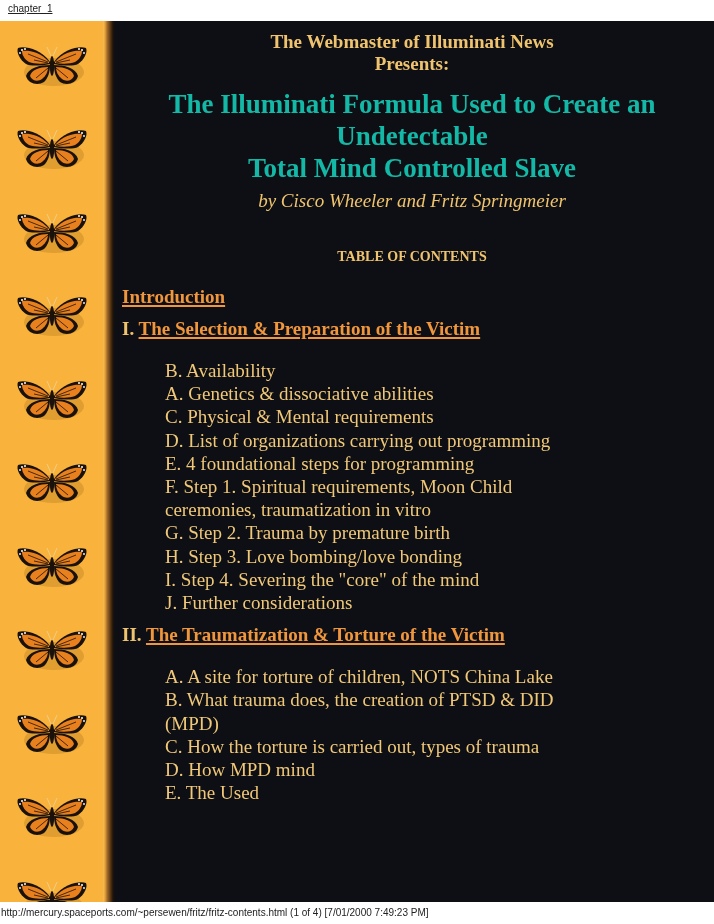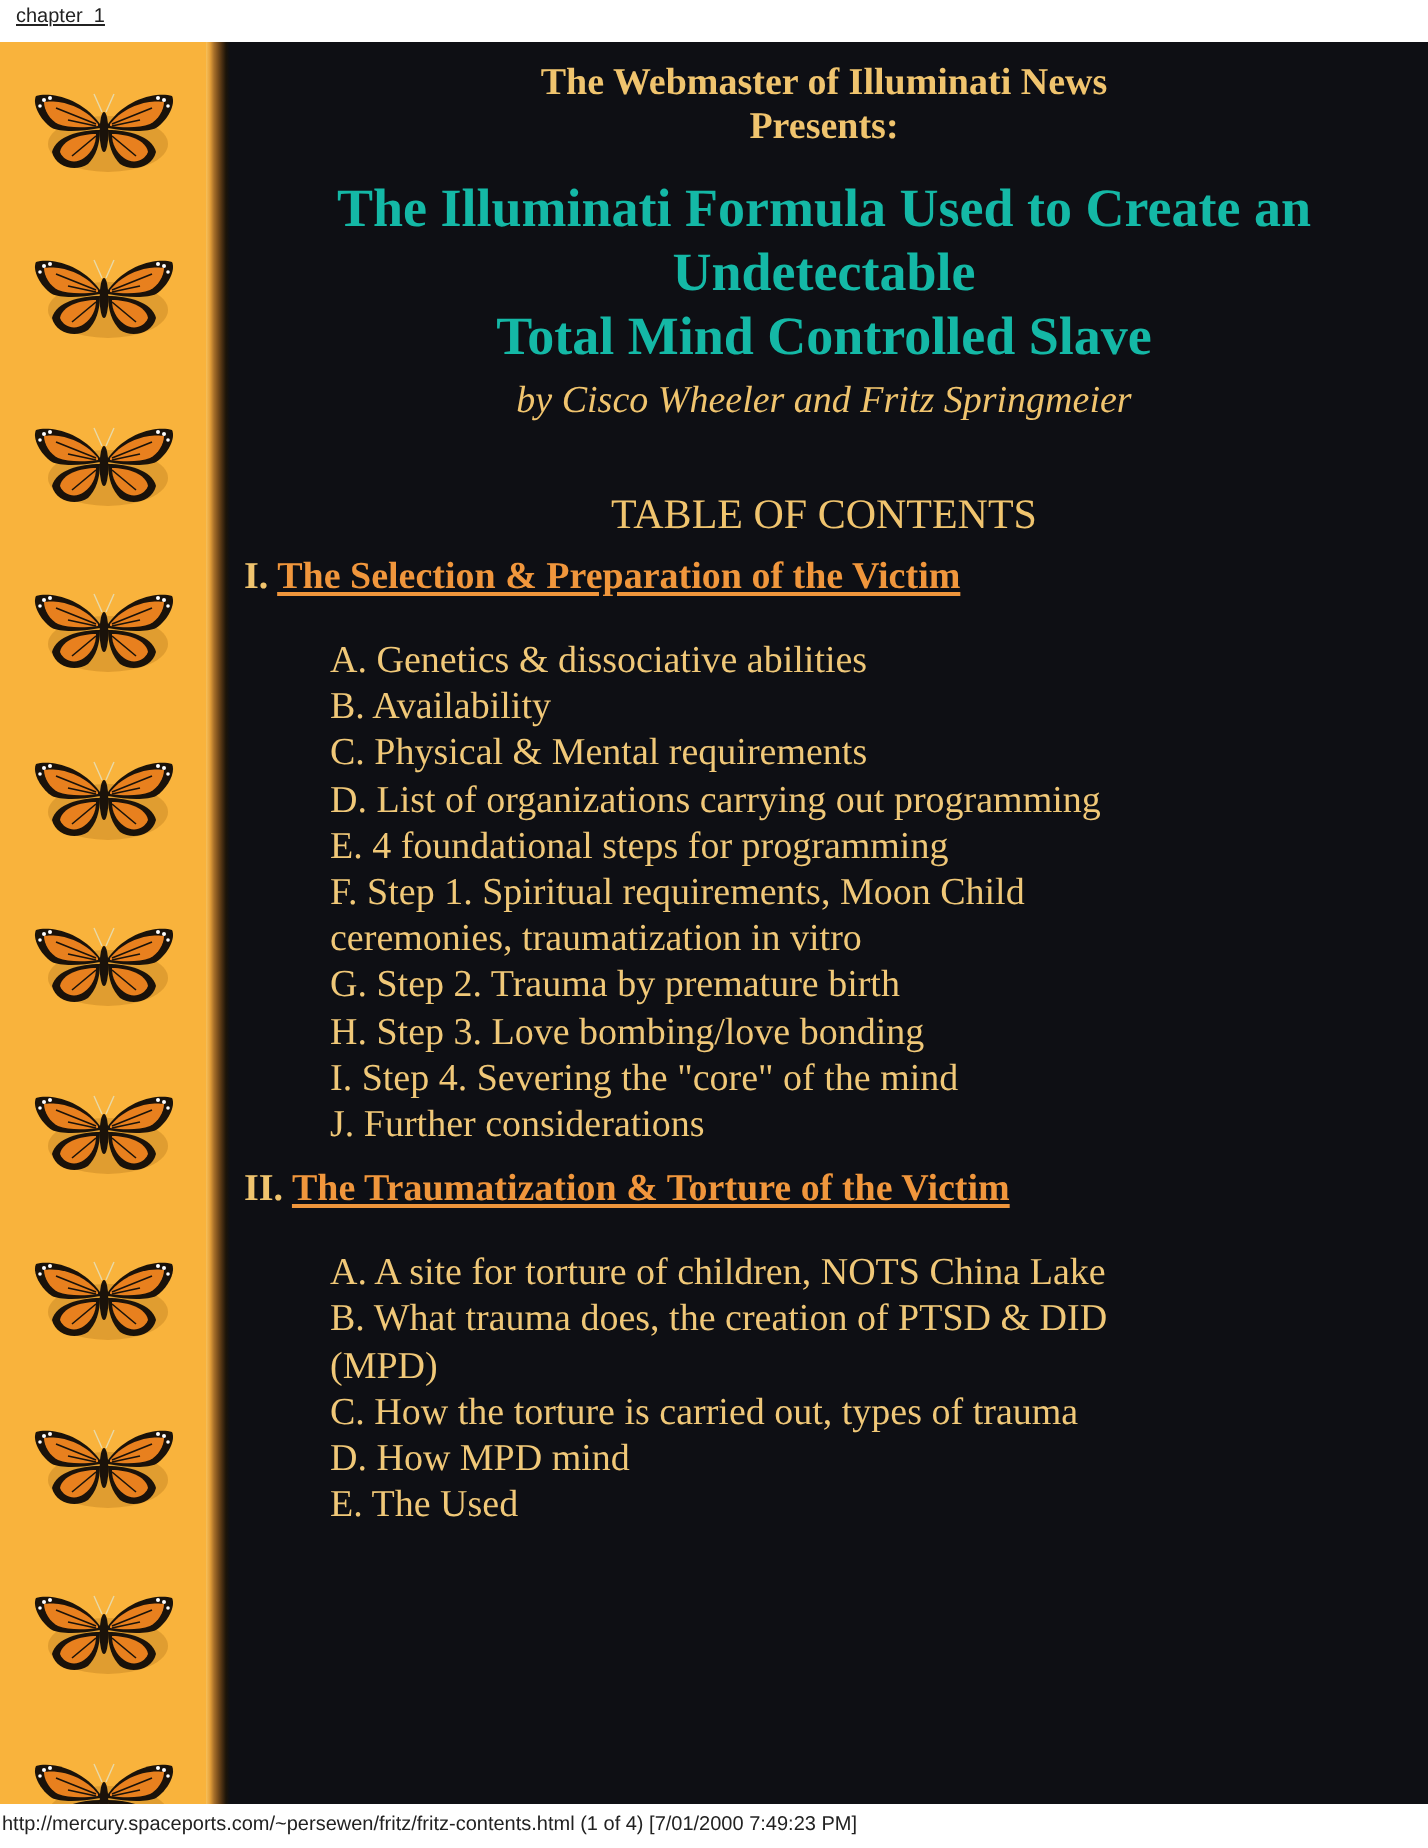--- a/index.html
+++ b/index.html
@@ -44,21 +44,21 @@
   }
   .main-title {
     font-weight: bold; font-size: 27px; line-height: 32px;
     color: #14b8a6; margin-top: 13px;
   }
   .byline {
     font-style: italic; font-size: 19px; line-height: 22px;
     color: #f0c46e; margin-top: 6px;
   }
   .toc-title {
-    font-weight: normal; font-size: 21px; line-height: 22px;
+    font-weight: bold; font-size: 14px; line-height: 22px;
     color: #f0c46e; margin-top: 34px;
   }
   .section-head {
     font-weight: bold; font-size: 19px; line-height: 22px;
     color: #f0c46e;
   }
   .section-head a {
     color: #f0963c; text-decoration: underline; text-decoration-thickness: 2px;
     text-underline-offset: 2px;
   }
@@ -406,28 +406,31 @@
     <div class="center main-title">
       <div>The Illuminati Formula Used to Create an</div>
       <div>Undetectable</div>
       <div>Total Mind Controlled Slave</div>
     </div>
 
     <div class="center byline">by Cisco Wheeler and Fritz Springmeier</div>
 
     <div class="center toc-title">TABLE OF CONTENTS</div>
 
+    <div class="section-head" style="margin-top:18px;">
+      <a href="#">Introduction</a>
+    </div>
 
     <div class="section-head" style="margin-top:10px;">
       <span>I.</span>
       <a href="#">The Selection &amp; Preparation of the Victim</a>
     </div>
     <div class="items" style="margin-top:19px;">
+      <span class="item">B. Availability</span>
       <span class="item">A. Genetics &amp; dissociative abilities</span>
-      <span class="item">B. Availability</span>
       <span class="item">C. Physical &amp; Mental requirements</span>
       <span class="item">D. List of organizations carrying out programming</span>
       <span class="item">E. 4 foundational steps for programming</span>
       <span class="item" style="width:400px;">F. Step 1. Spiritual requirements, Moon Child ceremonies, traumatization in vitro</span>
       <span class="item">G. Step 2. Trauma by premature birth</span>
       <span class="item">H. Step 3. Love bombing/love bonding</span>
       <span class="item">I. Step 4. Severing the "core" of the mind</span>
       <span class="item">J. Further considerations</span>
     </div>
 

